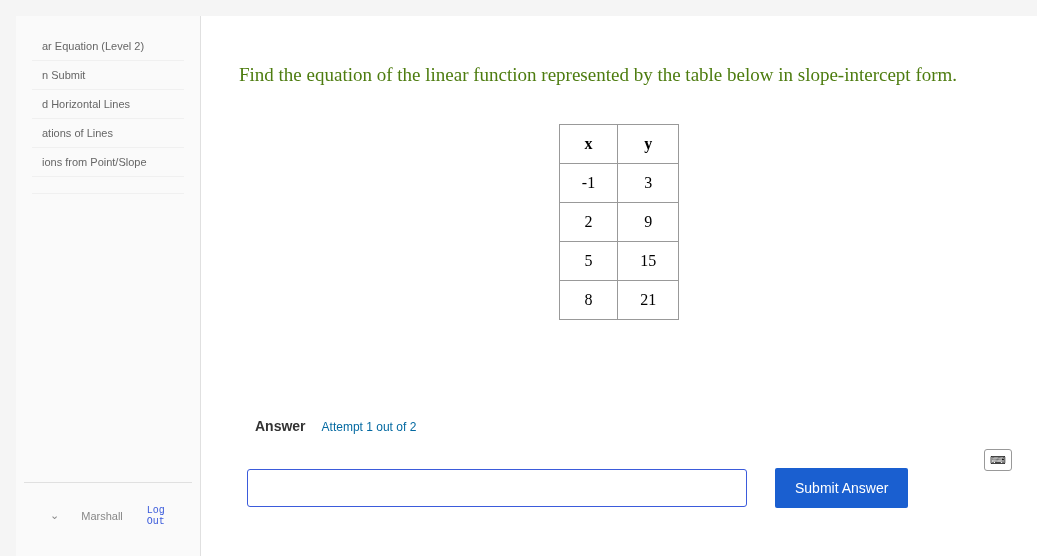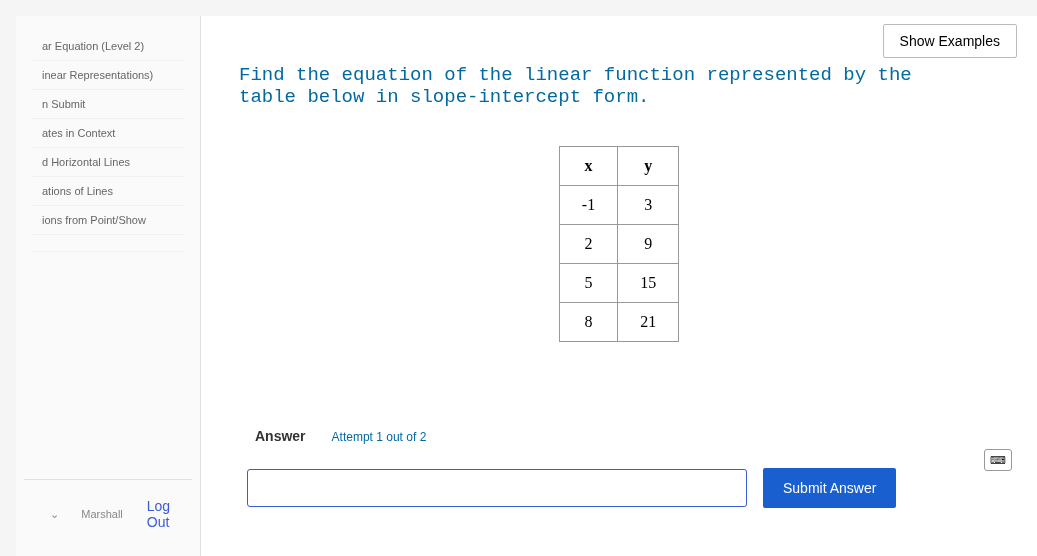--- a/index.html
+++ b/index.html
@@ -48,21 +48,22 @@
       color: #888;
     }
     .sidebar-user {
       display: flex;
       align-items: center;
       gap: 6px;
     }
     .logout {
       color: #3b5bdb;
       cursor: pointer;
-      font-size: 14px;
+      font-size: 10px;
+      font-family: Liberation Mono, monospace;
     }
     .main {
       flex: 1;
       background: #fff;
       padding: 20px 30px;
       position: relative;
       display: flex;
       flex-direction: column;
     }
     .show-examples {
@@ -72,25 +73,24 @@
       border: 1px solid #bbb;
       background: #fff;
       padding: 8px 16px;
       font-family: -apple-system, Arial, sans-serif;
       font-size: 14px;
       cursor: pointer;
       border-radius: 2px;
     }
     .question {
       font-size: 19px;
-      color: #0369a1;
+      color: #4d7c0f;
       margin-top: 20px;
       margin-bottom: 20px;
       max-width: 750px;
-      font-family: Liberation Mono, monospace;
     }
     .data-table {
       margin: 10px auto 30px auto;
       border-collapse: collapse;
     }
     .data-table th,
     .data-table td {
       border: 1px solid #999;
       padding: 10px 22px;
       text-align: center;
@@ -99,37 +99,37 @@
     .data-table th {
       font-weight: bold;
     }
     .answer-section {
       margin-top: auto;
       padding-bottom: 20px;
     }
     .answer-label-row {
       display: flex;
       align-items: baseline;
-      gap: 10px;
-      margin-bottom: 0;
+      gap: 0;
+      margin-bottom: 10px;
       font-family: -apple-system, Arial, sans-serif;
     }
     .answer-label {
       font-weight: bold;
       font-size: 14px;
       color: #333;
     }
     .attempt {
       font-size: 12px;
       color: #0369a1;
     }
     .answer-row {
       display: flex;
       align-items: center;
-      gap: 16px;
+      gap: 28px;
     }
     .answer-input {
       flex: 1;
       max-width: 500px;
       padding: 10px 12px;
       border: 1px solid #3b5bdb;
       border-radius: 3px;
       font-size: 14px;
       font-family: -apple-system, Arial, sans-serif;
     }
@@ -158,39 +158,36 @@
       cursor: pointer;
       background: #fff;
     }
   </style>
 </head>
 <body>
 
 <div class="sidebar">
   <div class="sidebar-items">
     <div class="sidebar-item">ar Equation (Level 2)</div>
-    <div class="sidebar-item">inear Representations)</div>
     <div class="sidebar-item">n Submit</div>
-    <div class="sidebar-item">ates in Context</div>
     <div class="sidebar-item">d Horizontal Lines</div>
     <div class="sidebar-item">ations of Lines</div>
-    <div class="sidebar-item">ions from Point/Show</div>
+    <div class="sidebar-item">ions from Point/Slope</div>
     <div class="sidebar-item"></div>
   </div>
   <div class="sidebar-footer">
     <div class="sidebar-user">
       <span>⌄</span>
       <span>Marshall</span>
     </div>
     <span class="logout">Log Out</span>
   </div>
 </div>
 
 <div class="main">
-  <button class="show-examples">Show Examples</button>
 
   <div class="question">Find the equation of the linear function represented by the table below in slope-intercept form.</div>
 
   <table class="data-table">
     <thead>
       <tr>
         <th>x</th>
         <th>y</th>
       </tr>
     </thead>

